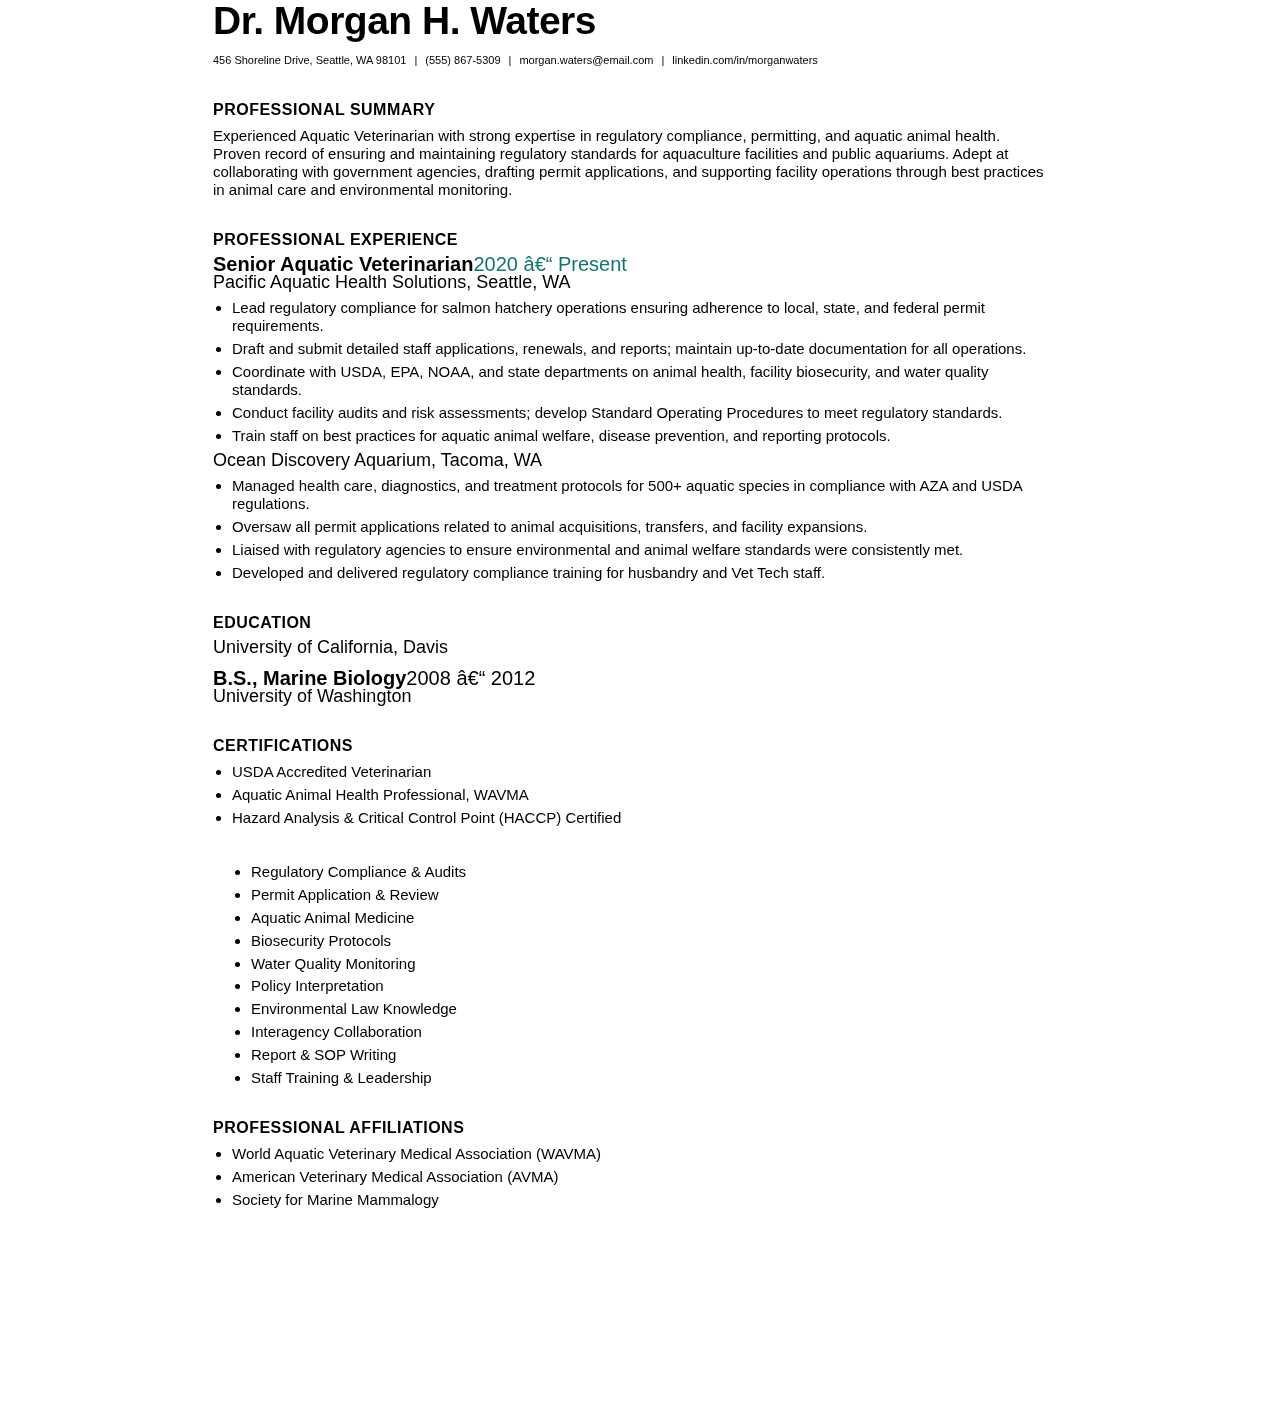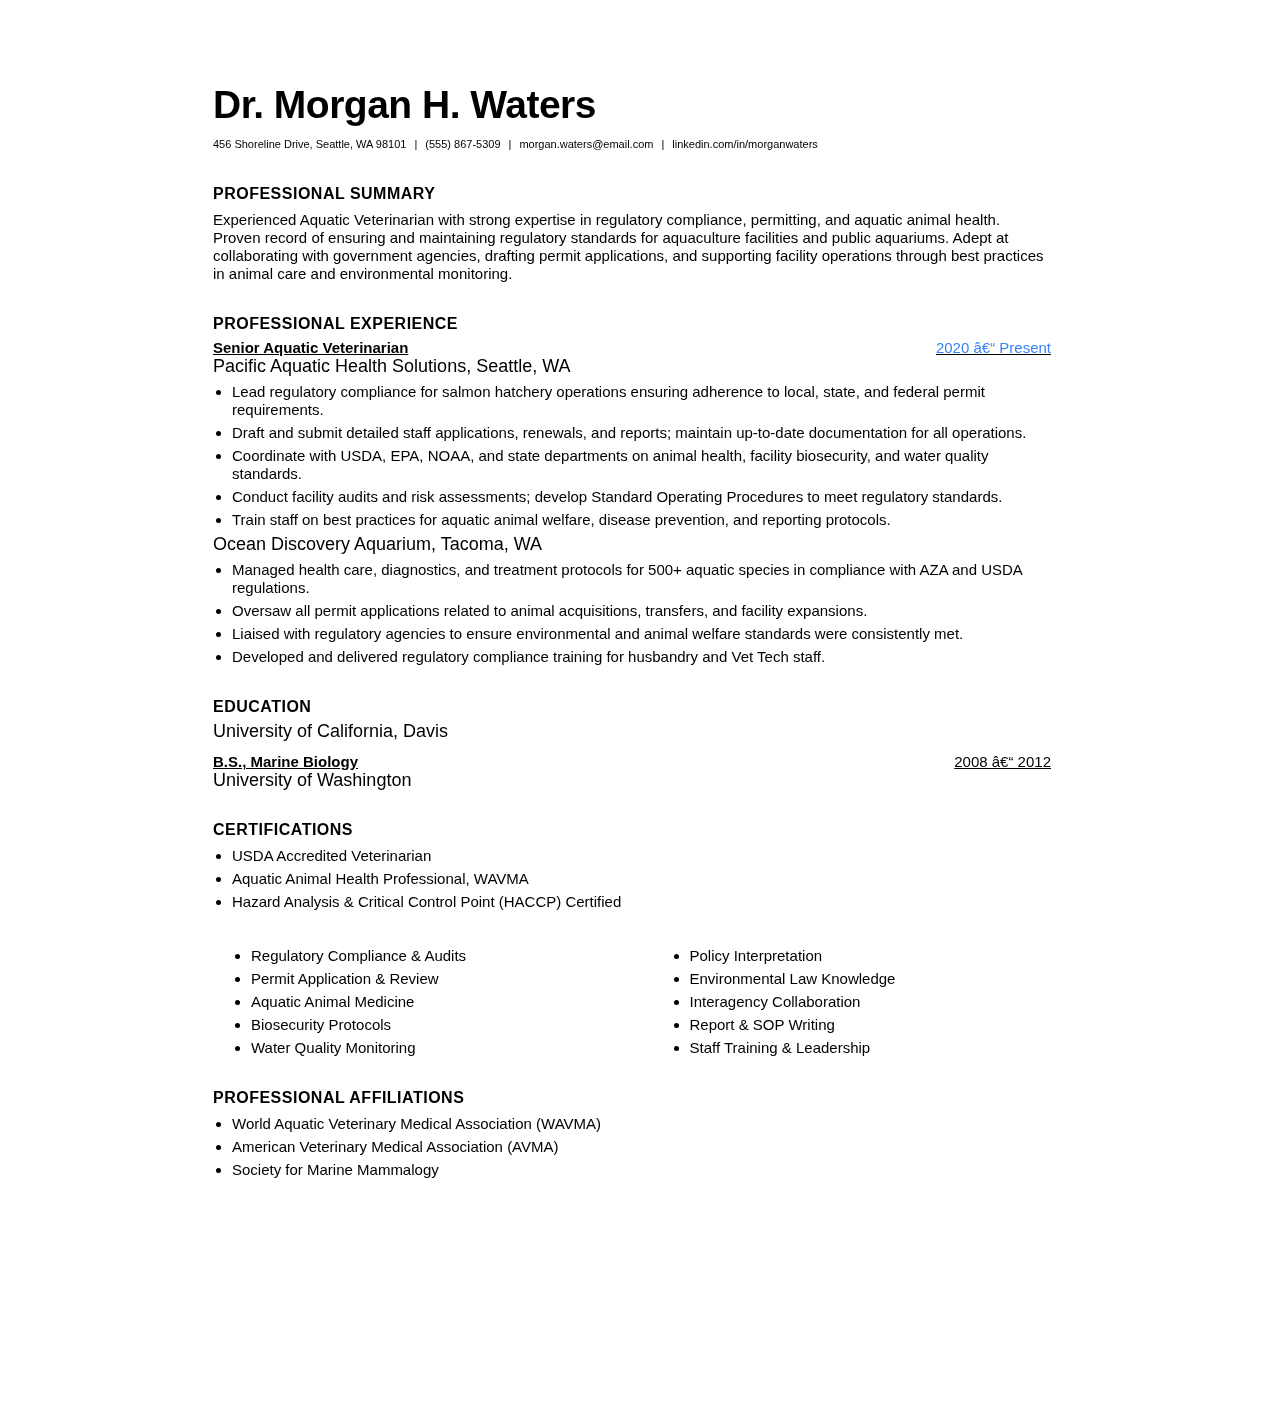--- a/index.html
+++ b/index.html
@@ -13,21 +13,20 @@
     color: #000000;
     overflow: hidden;
   }
   .clip {
     height: 1306px;
     overflow: hidden;
   }
   .content {
     width: 1051px;
     padding-left: 213px;
-    padding-top: 84px;
   }
   h1 {
     font-size: 39px;
     line-height: 1.1;
     font-weight: bold;
     margin: 0 0 9px 0;
     letter-spacing: -0.5px;
   }
   .contact {
     font-size: 11px;
@@ -43,44 +42,41 @@
     letter-spacing: 0.5px;
     margin: 0 0 6px 0;
   }
   .body-text {
     font-size: 15px;
     line-height: 18px;
     margin: 8px 0 0 0;
   }
   .row {
     display: flex;
-    justify-content: space-between;
     align-items: baseline;
-    font-size: 15px;
+    font-size: 20px;
     line-height: 18px;
-    text-decoration: underline;
   }
   .job-title, .degree-title { font-weight: bold; }
-  .date-muted { color: #3b82f6; }
+  .date-muted { color: #0f766e; }
   .company, .school { font-size: 18px; line-height: 18px; }
   ul {
     margin: 8px 0 0 0;
     padding-left: 19px;
     font-size: 15px;
     line-height: 18px;
   }
   li { margin-bottom: 5px; }
   li:last-child { margin-bottom: 0; }
   .job + .job { margin-top: 6px; }
   .edu-entry { margin-bottom: 13px; }
   .edu-entry:last-child { margin-bottom: 7px; }
   .skills-grid {
     display: grid;
-    grid-template-columns: 1fr 1fr;
-    gap: 39px;
+    grid-template-columns: 1fr;
   }
   .skills-grid ul {
     margin-top: 4px;
     padding-left: 38px;
   }
 </style>
 </head>
 <body>
 
 <div class="page">

